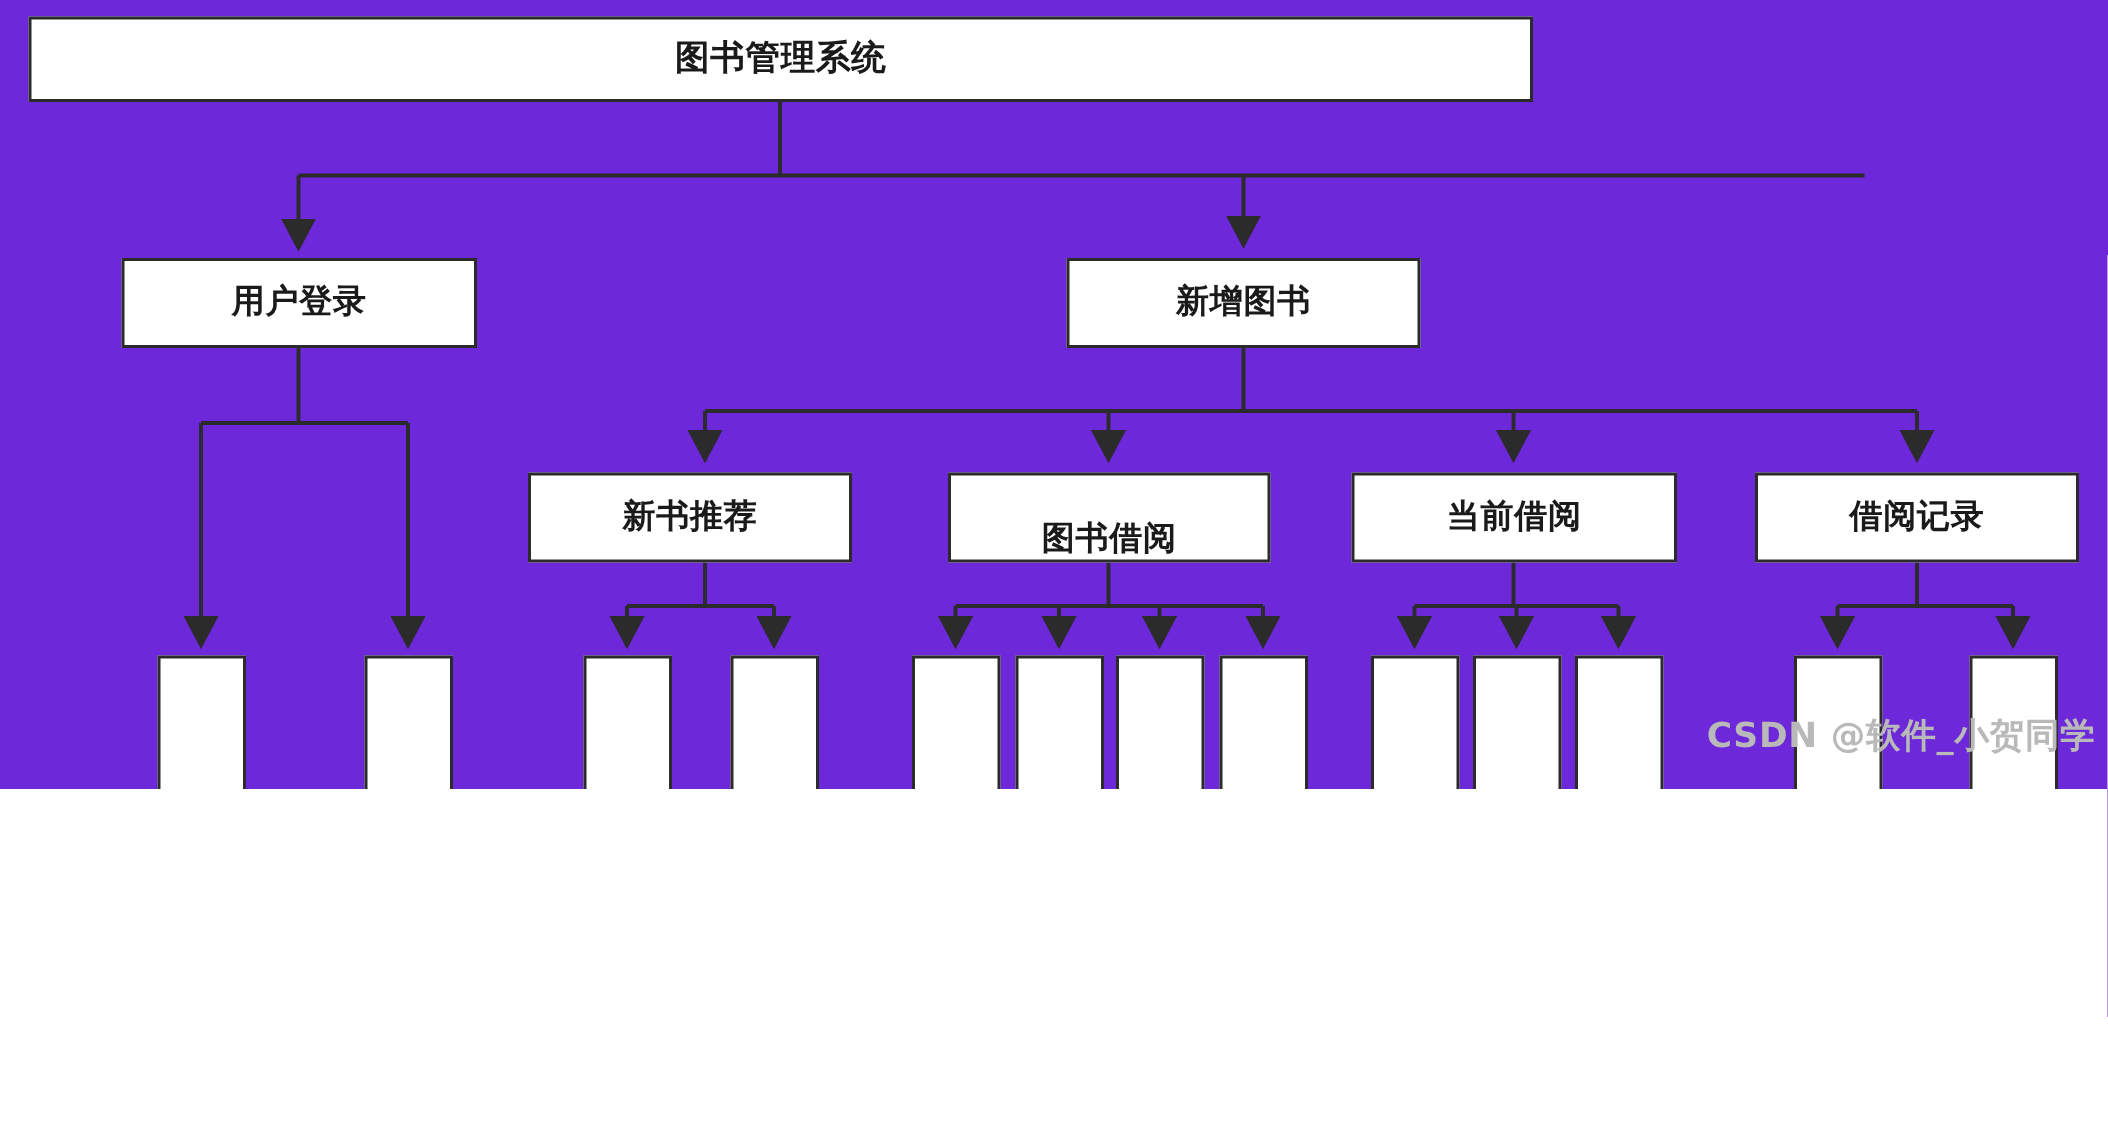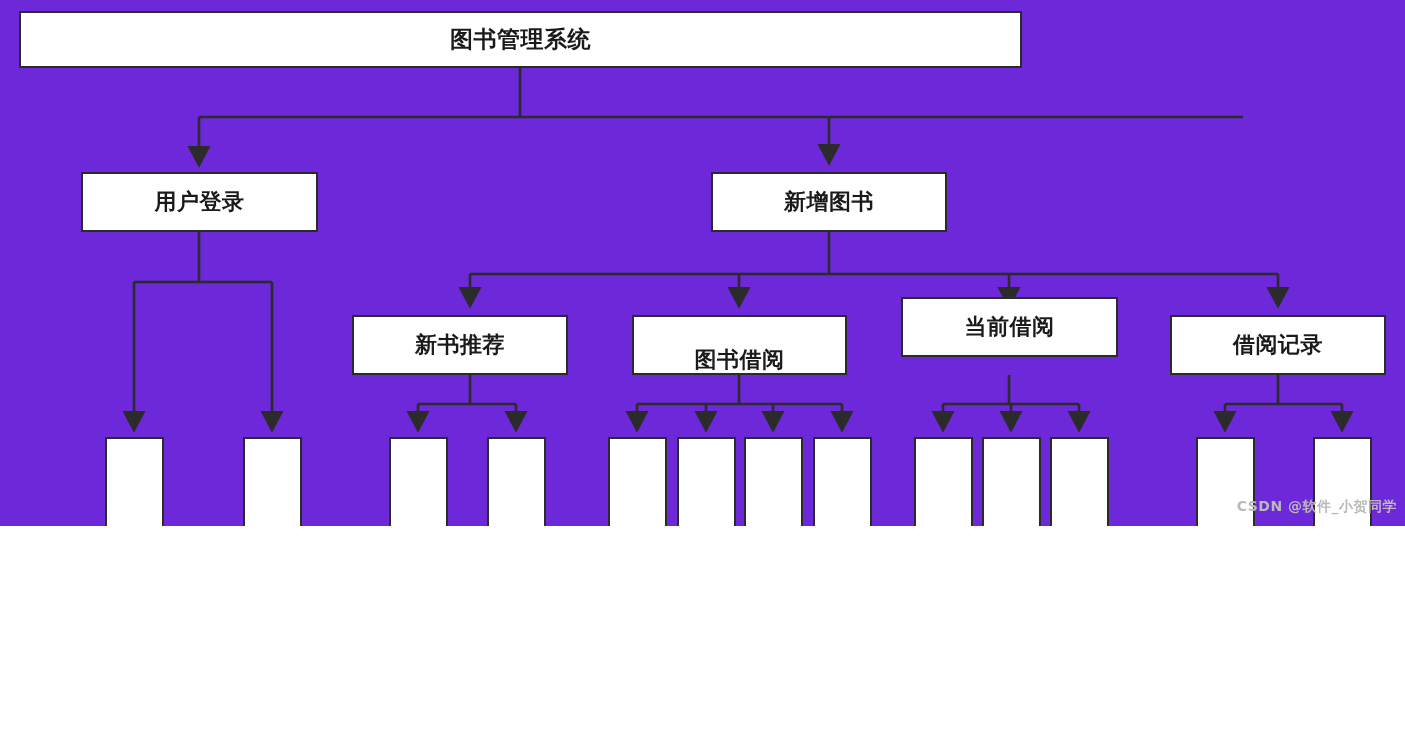--- a/index.html
+++ b/index.html
@@ -54,22 +54,22 @@
     text-orientation:upright;
     font-size:24px;
     line-height:1.02;
     letter-spacing:5.5px;
     white-space:nowrap;
     text-align:center;
   }
   #watermark{
     position:absolute;
     right:8px;
-    bottom:10px;
-    font-size:14px;
+    bottom:20px;
+    font-size:23px;
     color:#b9b9b9;
     letter-spacing:0.5px;
     z-index:6;
     white-space:nowrap;
     font-family:"DejaVu Sans","Liberation Sans",sans-serif;
   }
 </style>
 </head>
 <body>
 
@@ -135,21 +135,21 @@
   <div class="node h" style="left:711px;top:172px;width:236px;height:60px;">
     <span class="label">新增图书</span>
   </div>
 
   <div class="node h" style="left:352px;top:315px;width:216px;height:60px;">
     <span class="label">新书推荐</span>
   </div>
   <div class="node h" style="left:632px;top:315px;width:215px;height:60px;align-items:flex-end;">
     <span class="label">图书借阅</span>
   </div>
-  <div class="node h" style="left:901px;top:297px;width:217px;height:60px;">
+  <div class="node h" style="left:901px;top:315px;width:217px;height:60px;">
     <span class="label">当前借阅</span>
   </div>
   <div class="node h" style="left:1170px;top:315px;width:216px;height:60px;justify-content:center;">
     <span class="label">借阅记录</span>
   </div>
 
   <div class="node v" style="left:105px;top:437px;width:59px;height:296px;">
     <span class="label">用户登录</span>
   </div>
   <div class="node v" style="left:243px;top:437px;width:59px;height:296px;">

